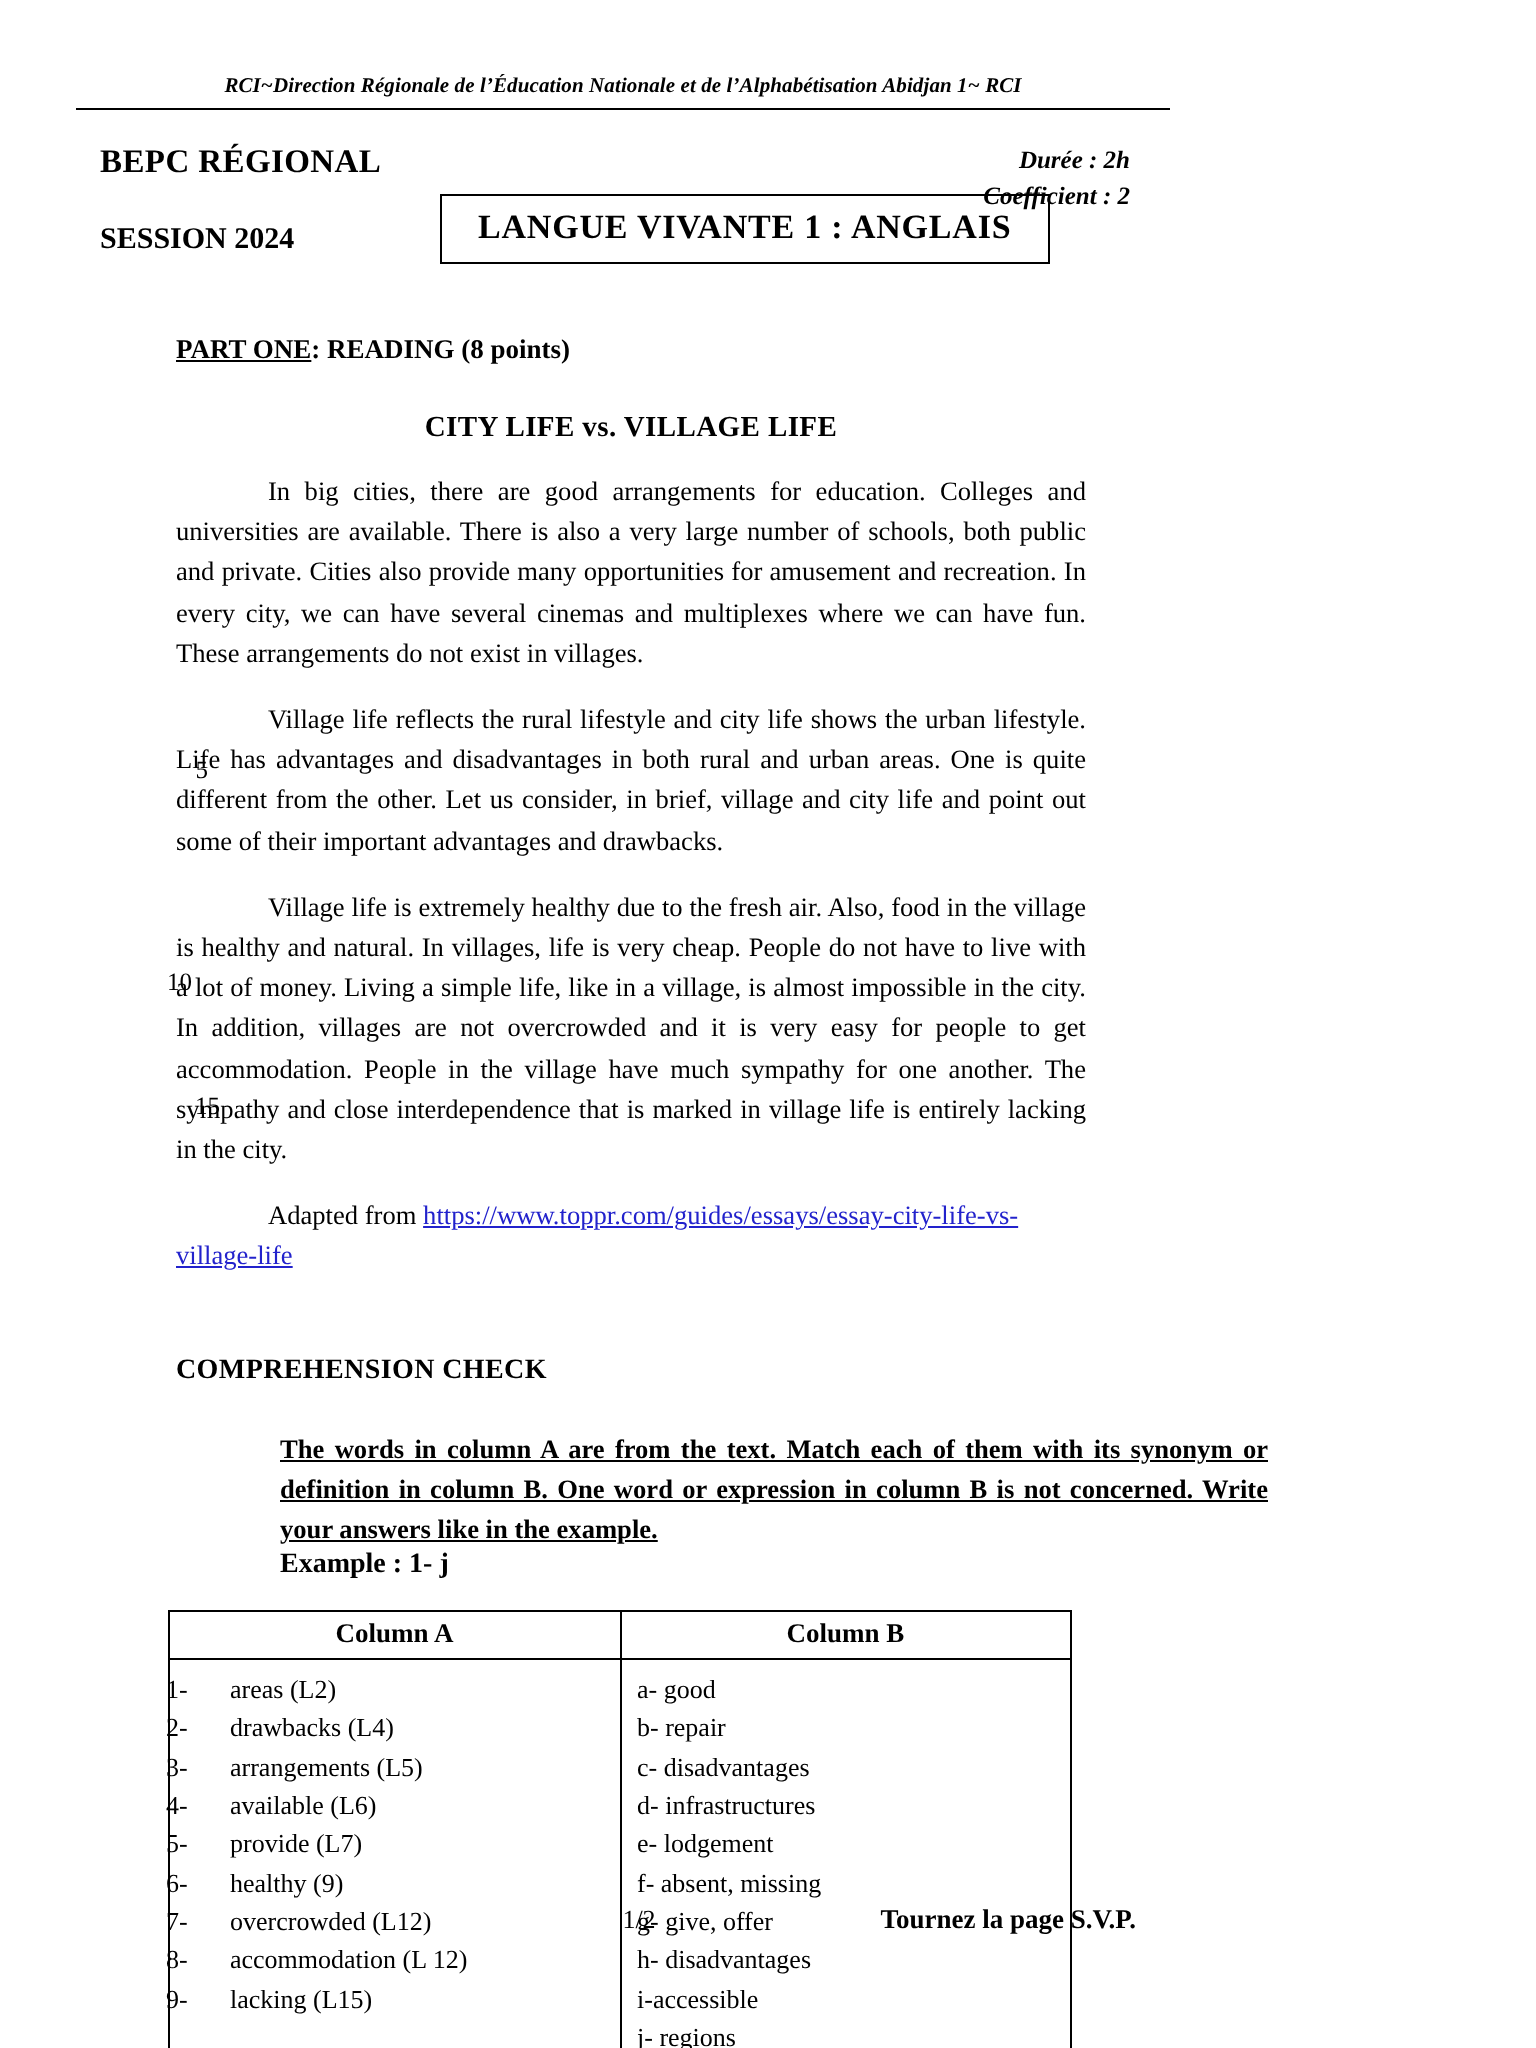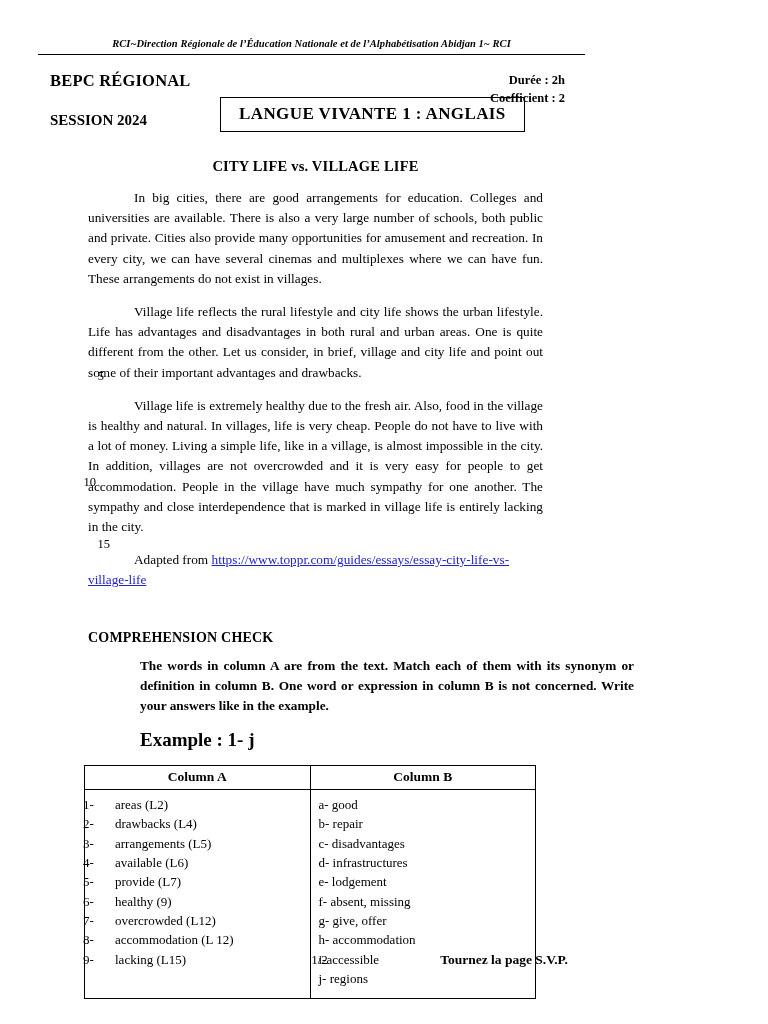--- a/index.html
+++ b/index.html
@@ -60,20 +60,21 @@
     margin-top: 12px;
   }
   .duration {
     position: absolute;
     right: 20px;
     top: 16px;
     text-align: right;
     font-weight: bold;
     font-size: 12.5px;
     line-height: 1.45;
+    font-style: italic;
   }
   .subject-box {
     position: absolute;
     left: 182px;
     top: 42px;
     border: 1.3px solid #000;
     padding: 6px 18px 7px 18px;
     font-weight: bold;
     font-size: 17px;
     letter-spacing: 0.4px;
@@ -96,21 +97,21 @@
     font-size: 13.5px;
     font-weight: bold;
   }
   .part-one .ul {
     text-decoration: underline;
   }
   .passage-title {
     text-align: center;
     font-weight: bold;
     font-size: 14.5px;
-    margin-top: 13px;
+    margin-top: 23px;
     letter-spacing: 0.2px;
   }
 
   .para {
     font-size: 13.3px;
     line-height: 1.52;
     text-align: justify;
     text-indent: 46px;
     margin-top: 13px;
     position: relative;
@@ -148,33 +149,34 @@
     margin-top: 40px;
     letter-spacing: 0.2px;
   }
   .sub-a {
     margin-top: 16px;
     margin-left: 28px;
     font-weight: bold;
     font-size: 13.3px;
   }
   .instr {
-    margin-top: 10px;
+    margin-top: 21px;
     margin-left: 52px;
     font-weight: bold;
     font-size: 13.3px;
     line-height: 1.5;
     text-align: justify;
     width: 494px;
+    text-decoration: underline;
   }
   .example {
-    margin-top: 13px;
+    margin-top: 0;
     margin-left: 52px;
     font-weight: bold;
-    font-size: 19px;
+    font-size: 14px;
   }
 
   
   table.match {
     margin: 14px 0 0 84px;
     border-collapse: collapse;
     width: 452px;
     font-size: 13px;
     border-radius: 23px;
   }
@@ -255,20 +257,23 @@
 
 
   <div class="content">
 
     <div class="linenums">
       <div class="linenum" style="left:-14px; top:211px;">5</div>
       <div class="linenum" style="left:-22px; top:317px;">10</div>
       <div class="linenum" style="left:-8px; top:379px;">15</div>
     </div>
 
+    <div class="part-one">
+      <span class="ul">PART ONE</span><span>: READING (8 points)</span>
+    </div>
 
     <div class="passage-title">CITY LIFE vs. VILLAGE LIFE</div>
 
     <div class="para">In big cities, there are good arrangements for education. Colleges and universities are available. There is also a very large number of schools, both public and private. Cities also provide many opportunities for amusement and recreation. In every city, we can have several cinemas and multiplexes where we can have fun. These arrangements do not exist in villages.</div>
     <div class="para">Village life reflects the rural lifestyle and city life shows the urban lifestyle. Life has advantages and disadvantages in both rural and urban areas. One is quite different from the other. Let us consider, in brief, village and city life and point out some of their important advantages and drawbacks.</div>
     <div class="para">Village life is extremely healthy due to the fresh air. Also, food in the village is healthy and natural. In villages, life is very cheap. People do not have to live with a lot of money. Living a simple life, like in a village, is almost impossible in the city. In addition, villages are not overcrowded and it is very easy for people to get accommodation. People in the village have much sympathy for one another. The sympathy and close interdependence that is marked in village life is entirely lacking in the city.</div>
 
     <div class="adapted">
       <span>Adapted from </span><span class="link">https://www.toppr.com/guides/essays/essay-city-life-vs-village-life</span>
     </div>
@@ -303,21 +308,21 @@
         </td>
         <td>
           <ul class="col-list colB">
             <li>a- good</li>
             <li>b- repair</li>
             <li>c- disadvantages</li>
             <li>d- infrastructures</li>
             <li>e- lodgement</li>
             <li>f- absent, missing</li>
             <li>g- give, offer</li>
-            <li>h- accommodation</li>
+            <li>h- disadvantages</li>
             <li>i-accessible</li>
             <li>j- regions</li>
           </ul>
         </td>
       </tr>
     </tbody>
   </table>
 
   <div class="footer">
     <div class="page-num">1/2</div>

